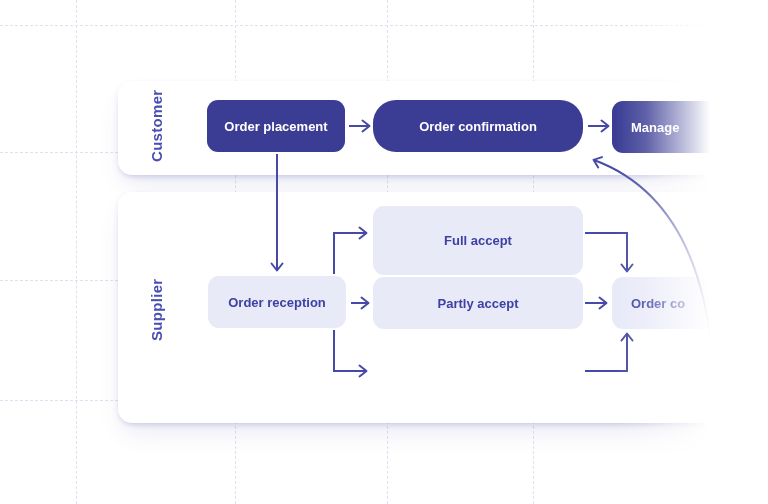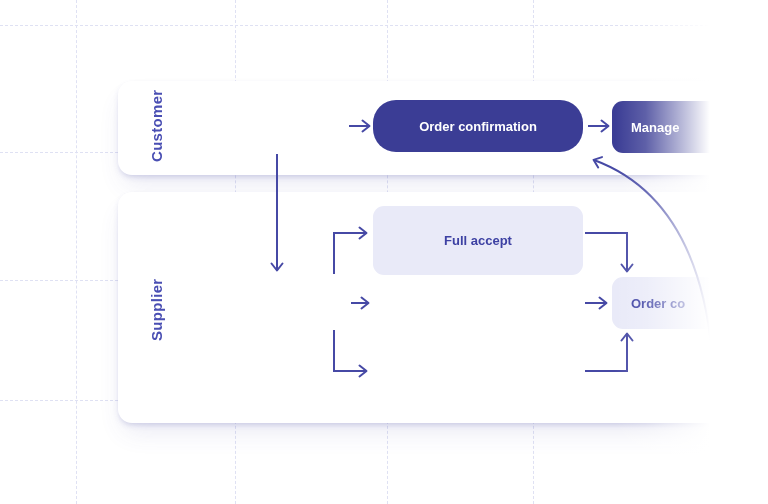--- a/index.html
+++ b/index.html
@@ -75,29 +75,38 @@
   <div class="grid-h" style="top:400px"></div>
 
   <section class="lane lane-customer">
     <span class="lane-label">Customer</span>
   </section>
 
   <section class="lane lane-supplier">
     <span class="lane-label">Supplier</span>
   </section>
 
+  <div class="node dark n-order-placement">
+    <span>Order placement</span>
+  </div>
   <div class="node dark n-order-confirmation">
     <span>Order confirmation</span>
   </div>
   <div class="node dark edge n-manage">
     <span>Manage</span>
   </div>
 
+  <div class="node light n-order-reception">
+    <span>Order reception</span>
+  </div>
   <div class="node light n-full-accept">
     <span>Full accept</span>
+  </div>
+  <div class="node light n-partly-accept">
+    <span>Partly accept</span>
   </div>
   <div class="node light edge n-order-co">
     <span>Order co</span>
   </div>
 
   <svg class="arrows" width="768" height="504" viewBox="0 0 768 504">
     <defs>
       <marker id="ah" viewBox="-9 -7 11 14" refX="-0.5" refY="0" markerWidth="11" markerHeight="14" orient="auto" markerUnits="userSpaceOnUse">
         <path class="head" d="M-7,-5.5 L0,0 L-7,5.5" style="fill:none;stroke:#4649a5;stroke-width:2;stroke-linecap:round;stroke-linejoin:round"></path>
       </marker>

